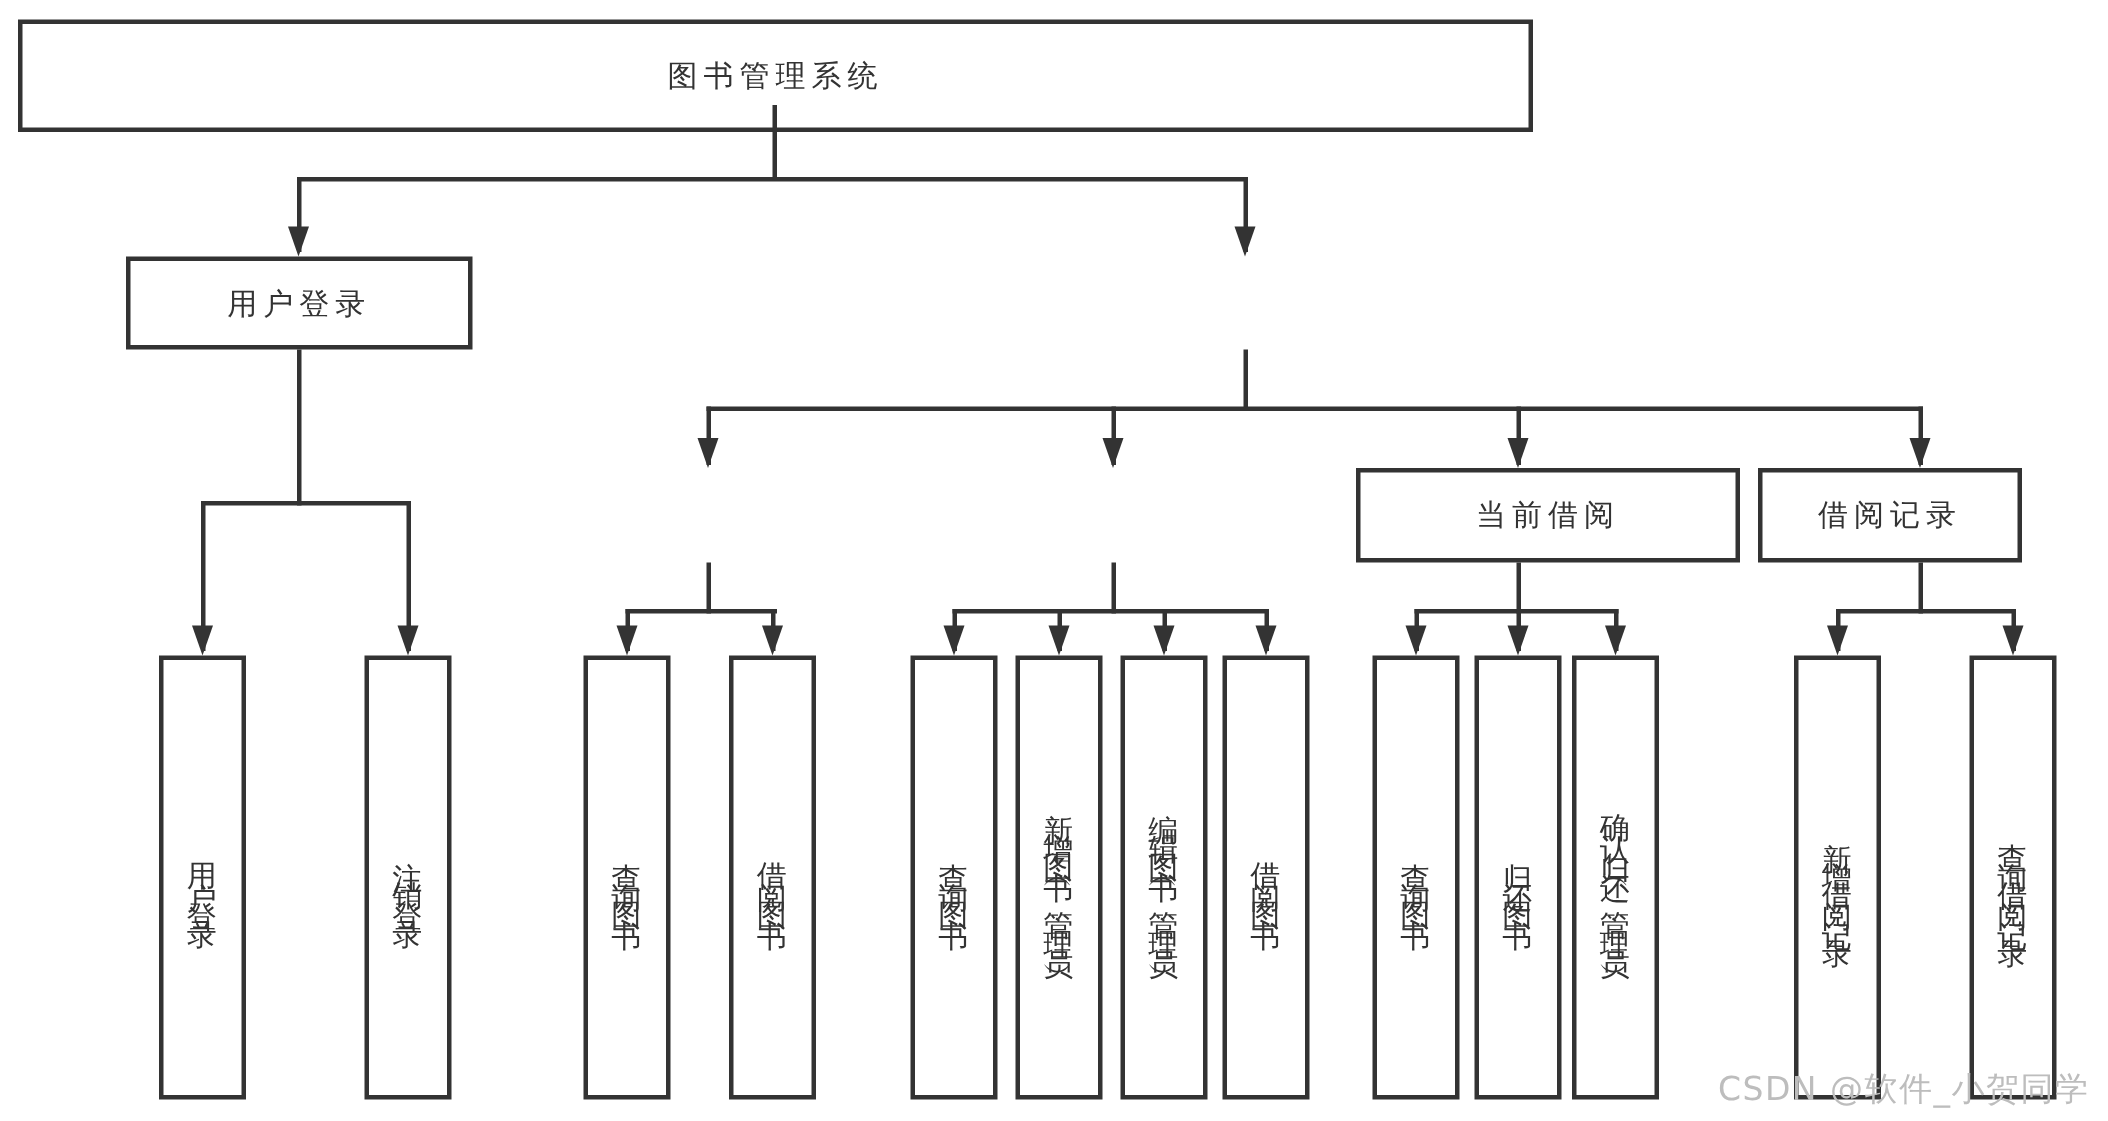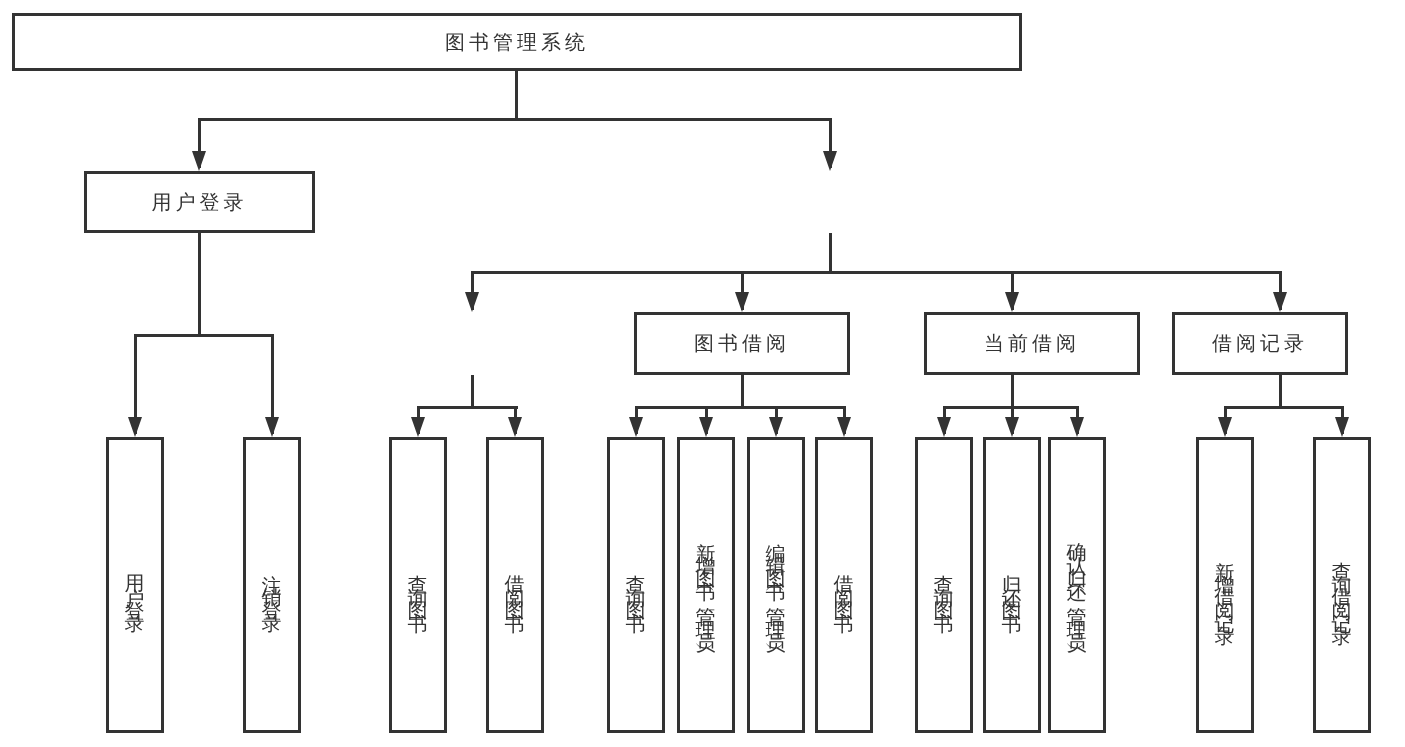--- a/index.html
+++ b/index.html
@@ -49,35 +49,32 @@
     color:#bdbdbd;
     letter-spacing:1px;
     white-space:nowrap;
   }
 </style>
 </head>
 <body>
 
 <div class="stage">
 
-  <div class="node hbox" style="left:12px;top:13px;width:1010px;height:58px;">
+  <div class="node hbox" style="left:12px;top:13px;width:1010px;height:75px;">
     <span>图书管理系统</span>
   </div>
 
   <div class="node hbox" style="left:84px;top:171px;width:231px;height:62px;">
     <span>用户登录</span>
   </div>
 
 
 
-  <div class="node hbox" style="left:634px;top:312px;width:216px;height:63px;">
-    <span>图书借阅</span>
-  </div>
 
-  <div class="node hbox" style="left:904px;top:312px;width:216px;height:63px;margin-left:20px;">
+  <div class="node hbox" style="left:904px;top:312px;width:256px;height:63px;">
     <span>当前借阅</span>
   </div>
 
   <div class="node hbox" style="left:1172px;top:312px;width:176px;height:63px;">
     <span>借阅记录</span>
   </div>
 
   <div class="node vbox" style="left:106px;top:437px;width:58px;height:296px;">
     <span class="vtext">用户登录</span>
   </div>
@@ -182,13 +179,14 @@
   <div class="vline" style="left:1076px;top:406px;height:28px;"></div>
   <div class="arrow" style="left:1070px;top:417px;"></div>
 
   <div class="vline" style="left:1279px;top:375px;height:34px;"></div>
   <div class="hline" style="left:1224px;top:406px;width:120px;"></div>
   <div class="vline" style="left:1224px;top:406px;height:28px;"></div>
   <div class="arrow" style="left:1218px;top:417px;"></div>
   <div class="vline" style="left:1341px;top:406px;height:28px;"></div>
   <div class="arrow" style="left:1335px;top:417px;"></div>
 
+  <div class="watermark">CSDN @软件_小贺同学</div>
 </div>
 
 </body></html>

